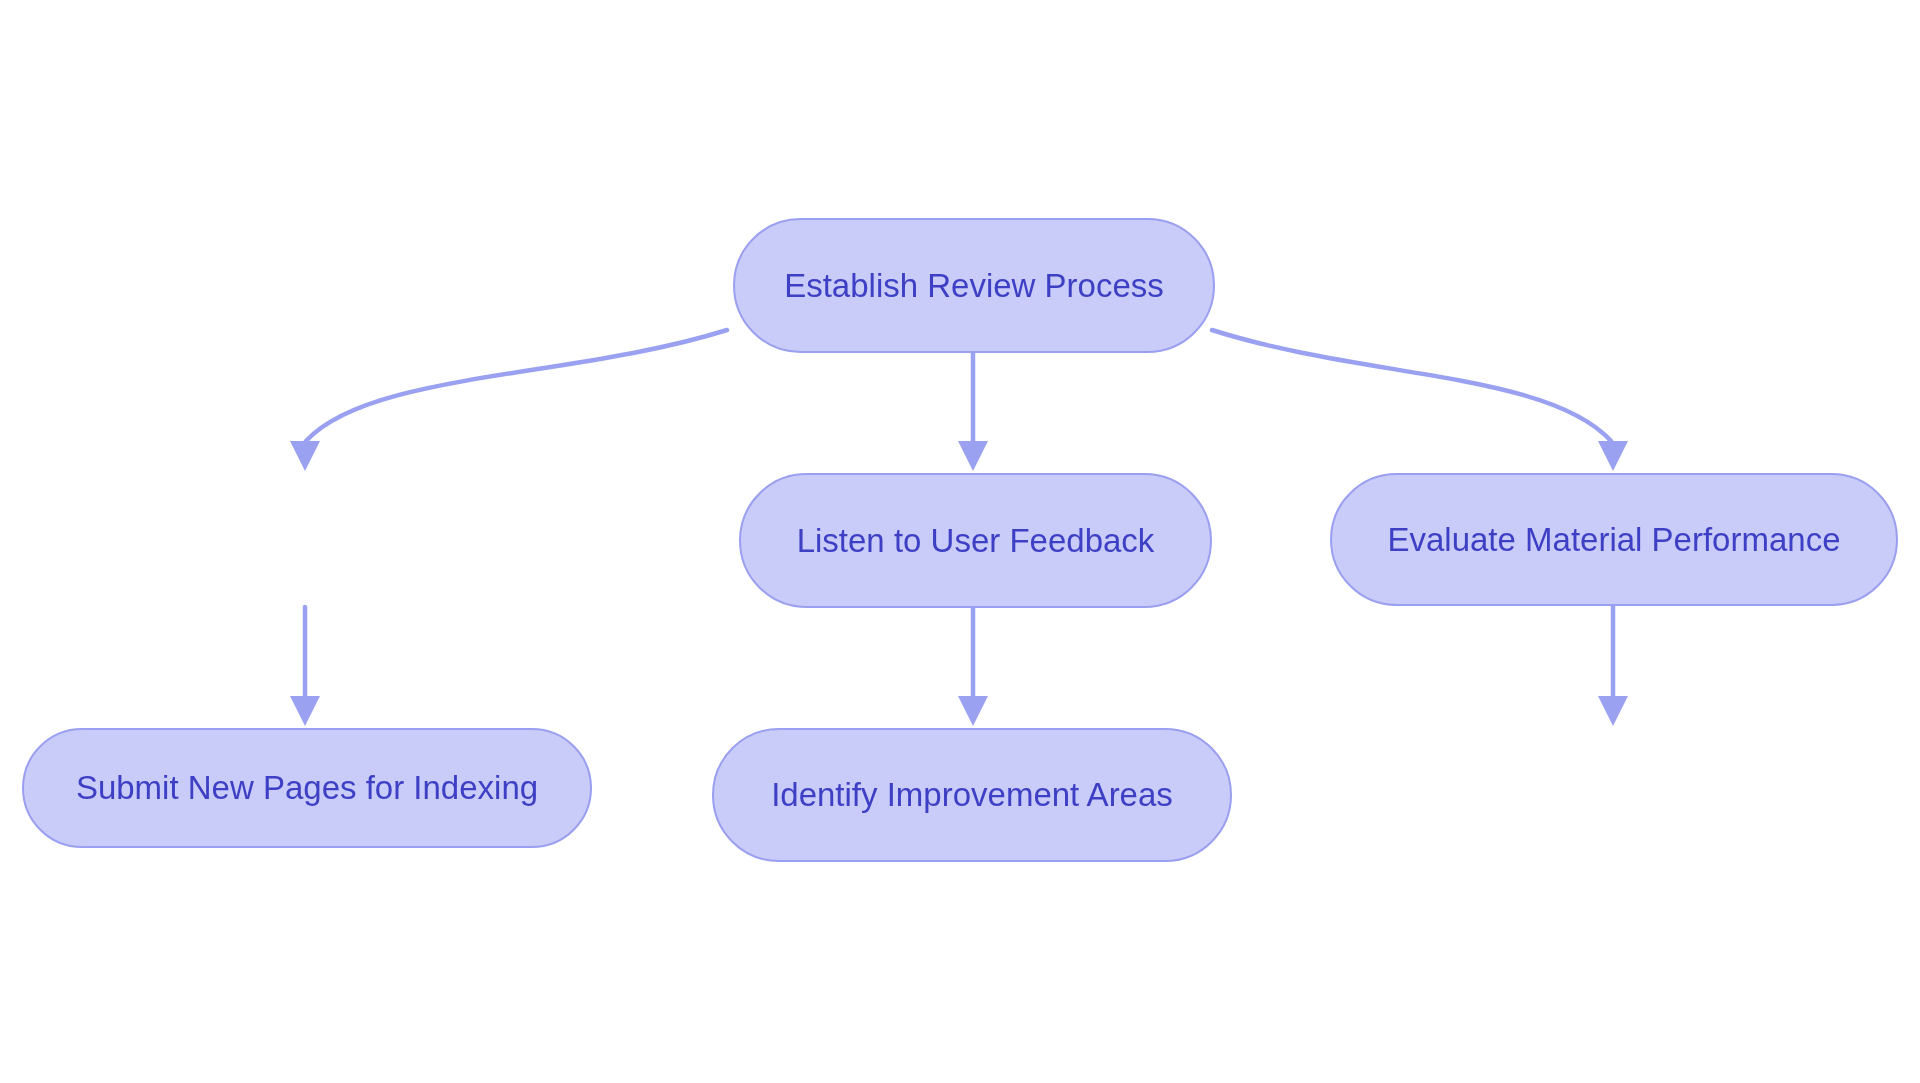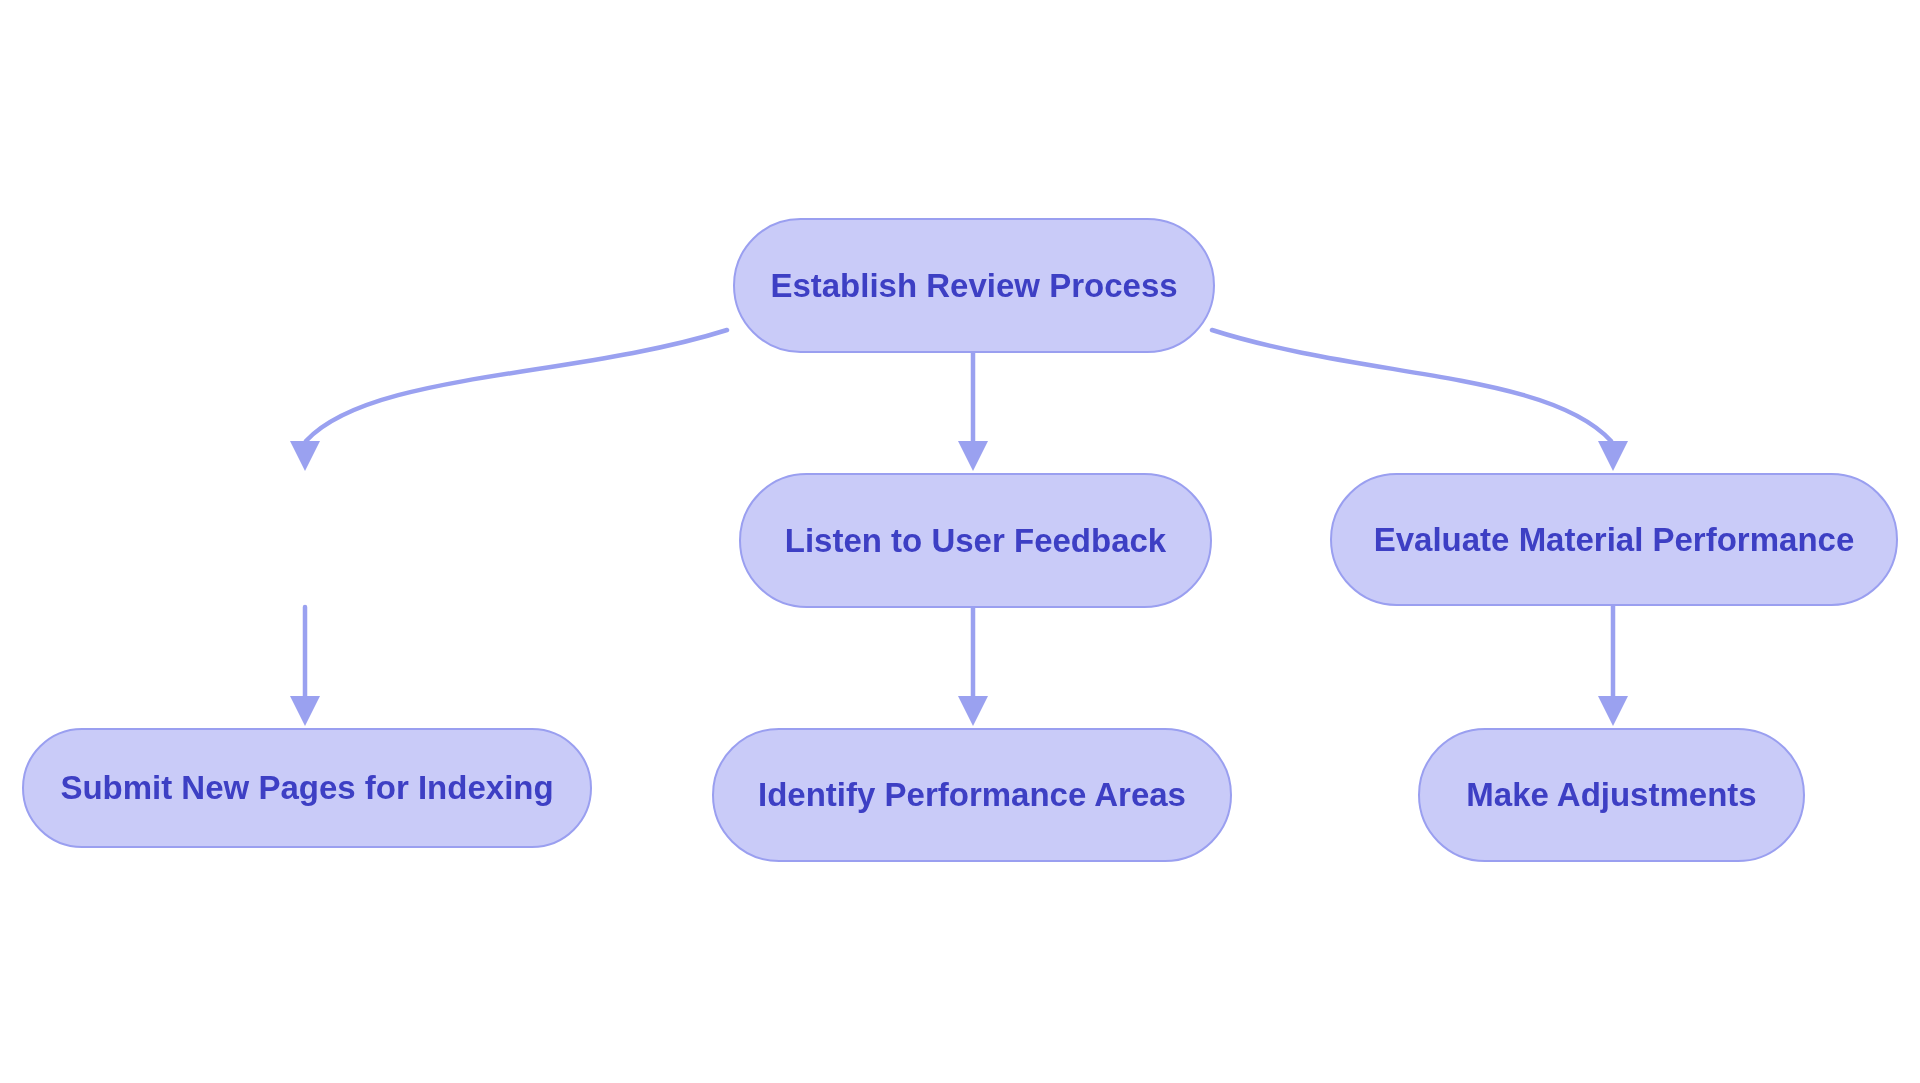--- a/index.html
+++ b/index.html
@@ -48,21 +48,20 @@
     display: flex;
     align-items: center;
     justify-content: center;
     text-align: center;
   }
   .node-label {
     color: var(--node-text);
     font-size: 33px;
     line-height: 1.2;
     white-space: nowrap;
-    font-weight: bold;
   }
   #node-establish-review-process      { left: 733px;  top: 218px; width: 482px; height: 135px; }
   #node-utilize-automated-tools       { left: 75px;   top: 472px; width: 462px; height: 135px; }
   #node-listen-to-user-feedback       { left: 739px;  top: 473px; width: 473px; height: 135px; }
   #node-evaluate-material-performance { left: 1330px; top: 473px; width: 568px; height: 133px; }
   #node-submit-new-pages-for-indexing { left: 22px;   top: 728px; width: 570px; height: 120px; }
   #node-identify-improvement-areas    { left: 712px;  top: 728px; width: 520px; height: 134px; }
   #node-make-adjustments              { left: 1418px; top: 728px; width: 387px; height: 134px; }
 </style>
 </head>
@@ -102,20 +101,17 @@
 
   <div class="node" id="node-listen-to-user-feedback">
     <span class="node-label">Listen to User Feedback</span>
   </div>
 
   <div class="node" id="node-submit-new-pages-for-indexing">
     <span class="node-label">Submit New Pages for Indexing</span>
   </div>
 
   <div class="node" id="node-identify-improvement-areas">
-    <span class="node-label">Identify Performance Areas</span>
+    <span class="node-label">Identify Improvement Areas</span>
   </div>
 
-  <div class="node" id="node-make-adjustments">
-    <span class="node-label">Make Adjustments</span>
-  </div>
 
 </div>
 
 </body></html>

